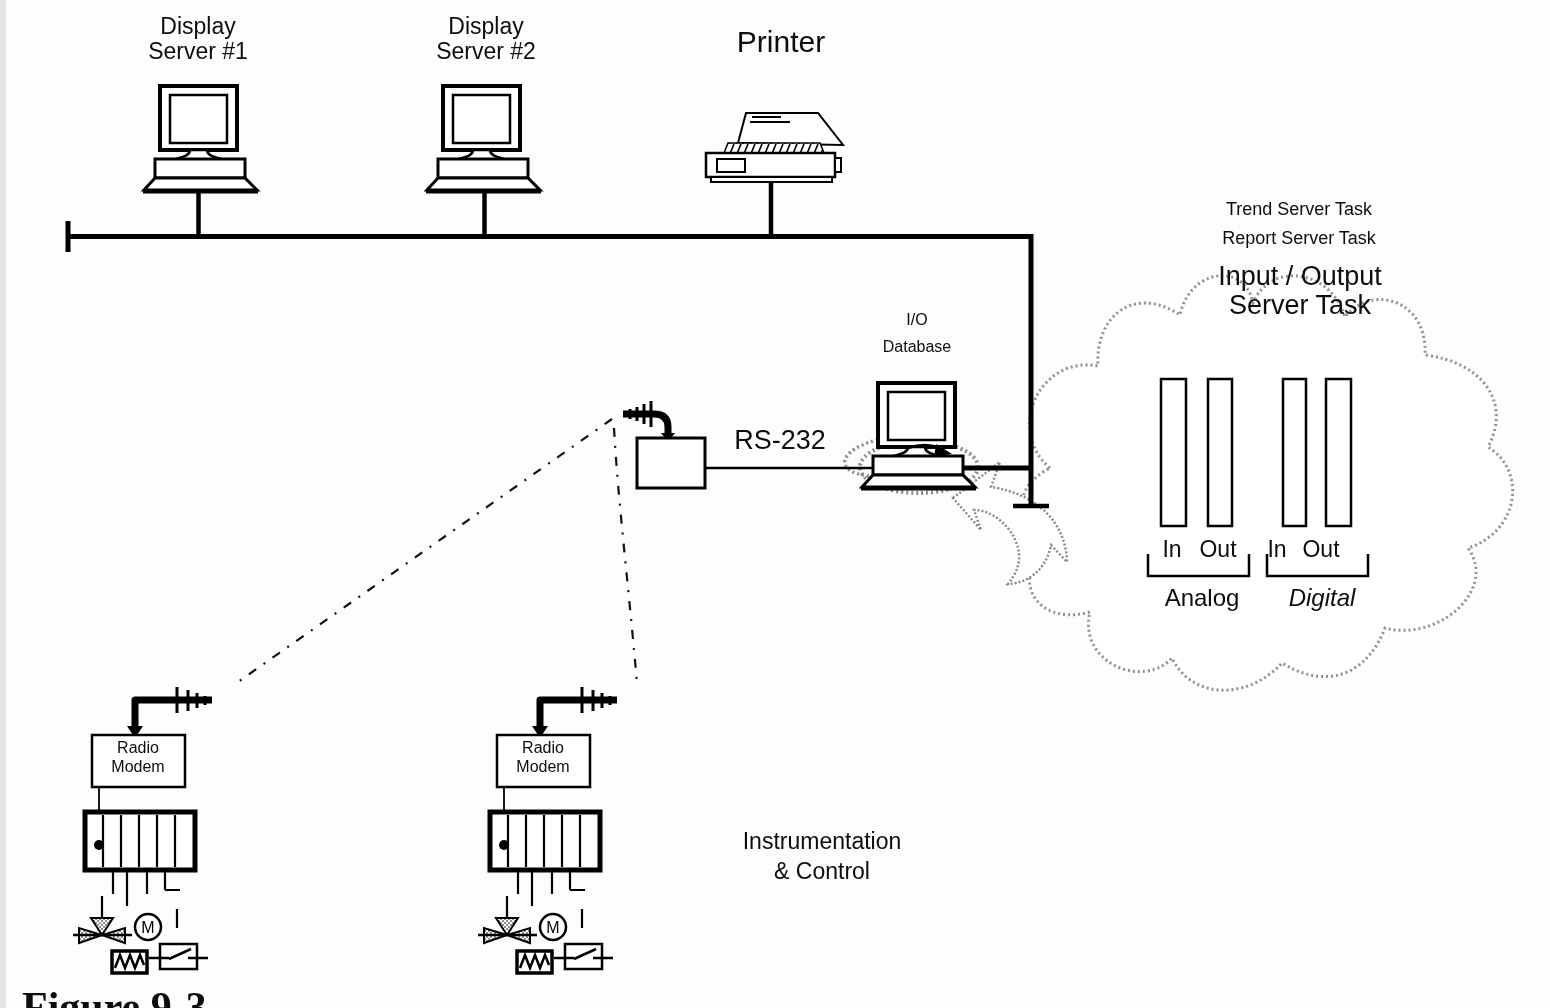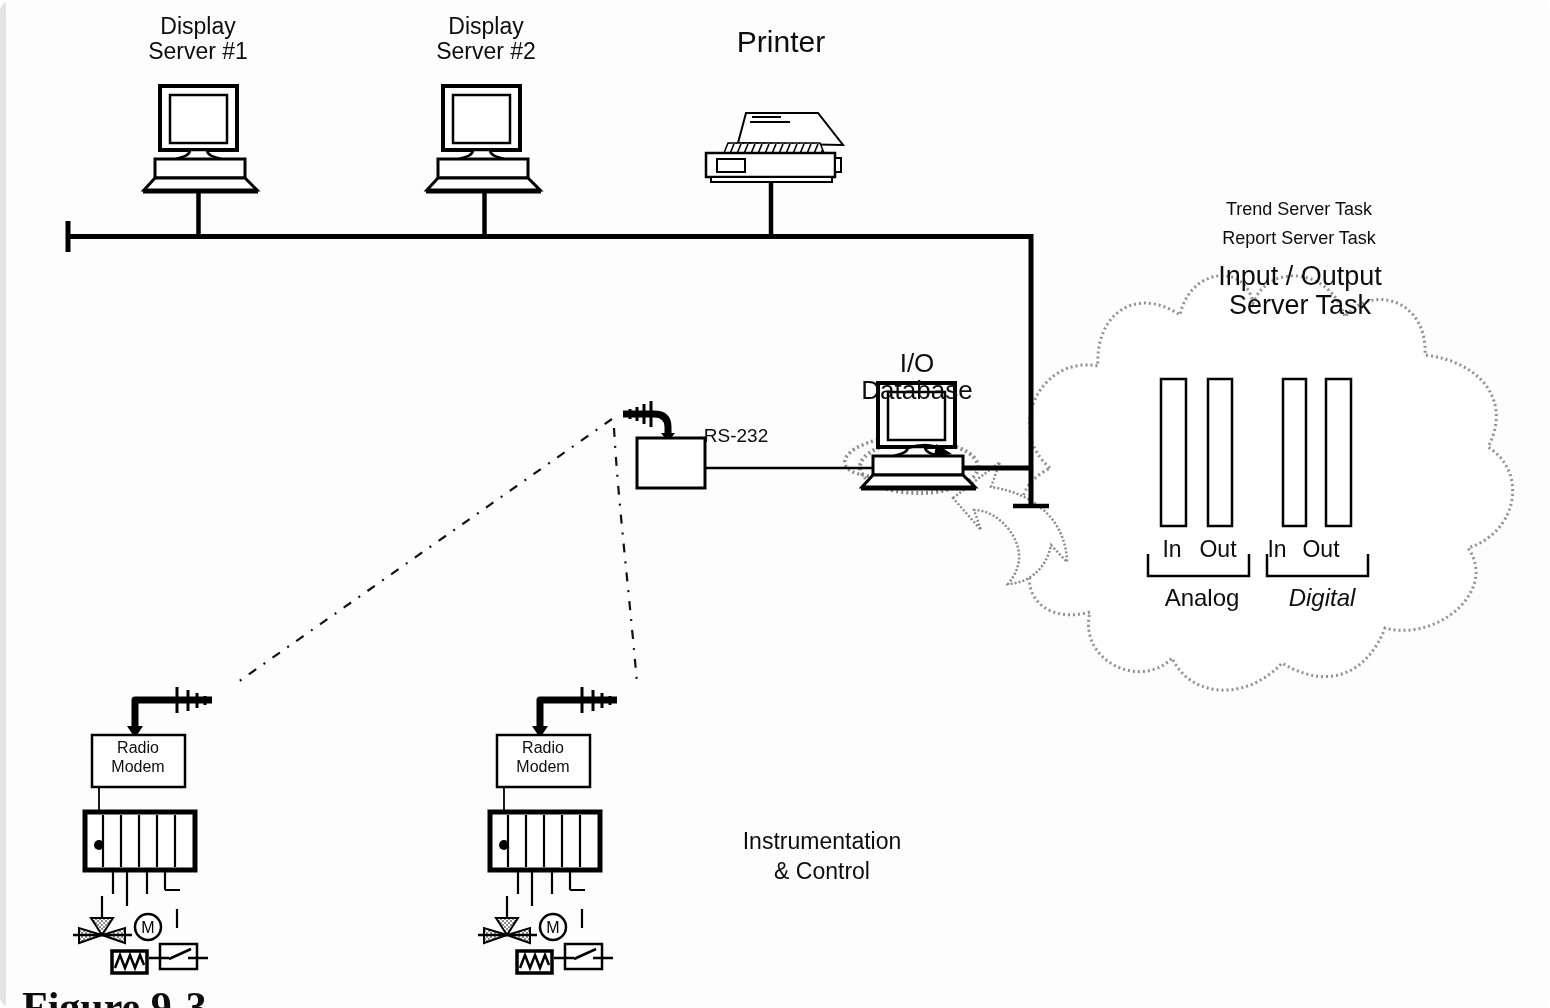--- a/index.html
+++ b/index.html
@@ -1,18 +1,18 @@
 <!DOCTYPE html>
 <html><head>
 <meta charset="utf-8">
 <style>
   html,body{margin:0;padding:0;}
   body{width:1550px;height:1008px;overflow:hidden;background:#fff;
        font-family:"Liberation Sans","DejaVu Sans",sans-serif;}
-  #stage{position:relative;width:1550px;height:1008px;background:#fdfdfd;overflow:hidden;border-radius:12px;}
+  #stage{position:relative;width:1550px;height:1008px;background:#fdfdfd;overflow:hidden;}
   #art{position:absolute;left:0;top:0;}
   .lbl{position:absolute;transform:translateX(-50%);text-align:center;
        white-space:pre-line;color:#0d0d0d;line-height:1.07;}
   .caption{position:absolute;transform:none;text-align:left;white-space:nowrap;
        font-family:"Liberation Serif","DejaVu Serif",serif;font-weight:700;color:#0d0d0d;}
   .edge{position:absolute;left:0;top:0;width:6px;height:1008px;background:#e3e3e3;}
 </style>
 </head>
 <body>
 
@@ -154,24 +154,24 @@
   <div class="lbl" style="left:486px;top:14px;font-size:23px;line-height:24.5px;">Display
 Server #2</div>
 
   <div class="lbl" style="left:781px;top:26px;font-size:30px;">Printer</div>
 
   <div class="lbl" style="left:1299px;top:195px;font-size:18px;line-height:29px;">Trend Server Task
 Report Server Task</div>
 
   <div class="lbl" style="left:1300px;top:262px;font-size:27px;">Input / Output Server Task</div>
 
-  <div class="lbl" style="left:917px;top:306px;font-size:26px;line-height:27px;margin-top:44px;">I/O
+  <div class="lbl" style="left:917px;top:306px;font-size:16px;line-height:27px;">I/O
 Database</div>
 
-  <div class="lbl" style="left:736px;top:426px;font-size:19px;">RS-232</div>
+  <div class="lbl" style="left:780px;top:426px;font-size:27px;">RS-232</div>
 
   <div class="lbl" style="left:1172px;top:537px;font-size:23px;">In</div>
   <div class="lbl" style="left:1218px;top:537px;font-size:23px;">Out</div>
   <div class="lbl" style="left:1277px;top:537px;font-size:23px;">In</div>
   <div class="lbl" style="left:1321px;top:537px;font-size:23px;">Out</div>
 
   <div class="lbl" style="left:1202px;top:585px;font-size:24px;">Analog</div>
   <div class="lbl" style="left:1322px;top:585px;font-size:24px;font-style:italic;">Digital</div>
 
   <div class="lbl" style="left:138px;top:738px;font-size:16px;line-height:19px;">Radio

